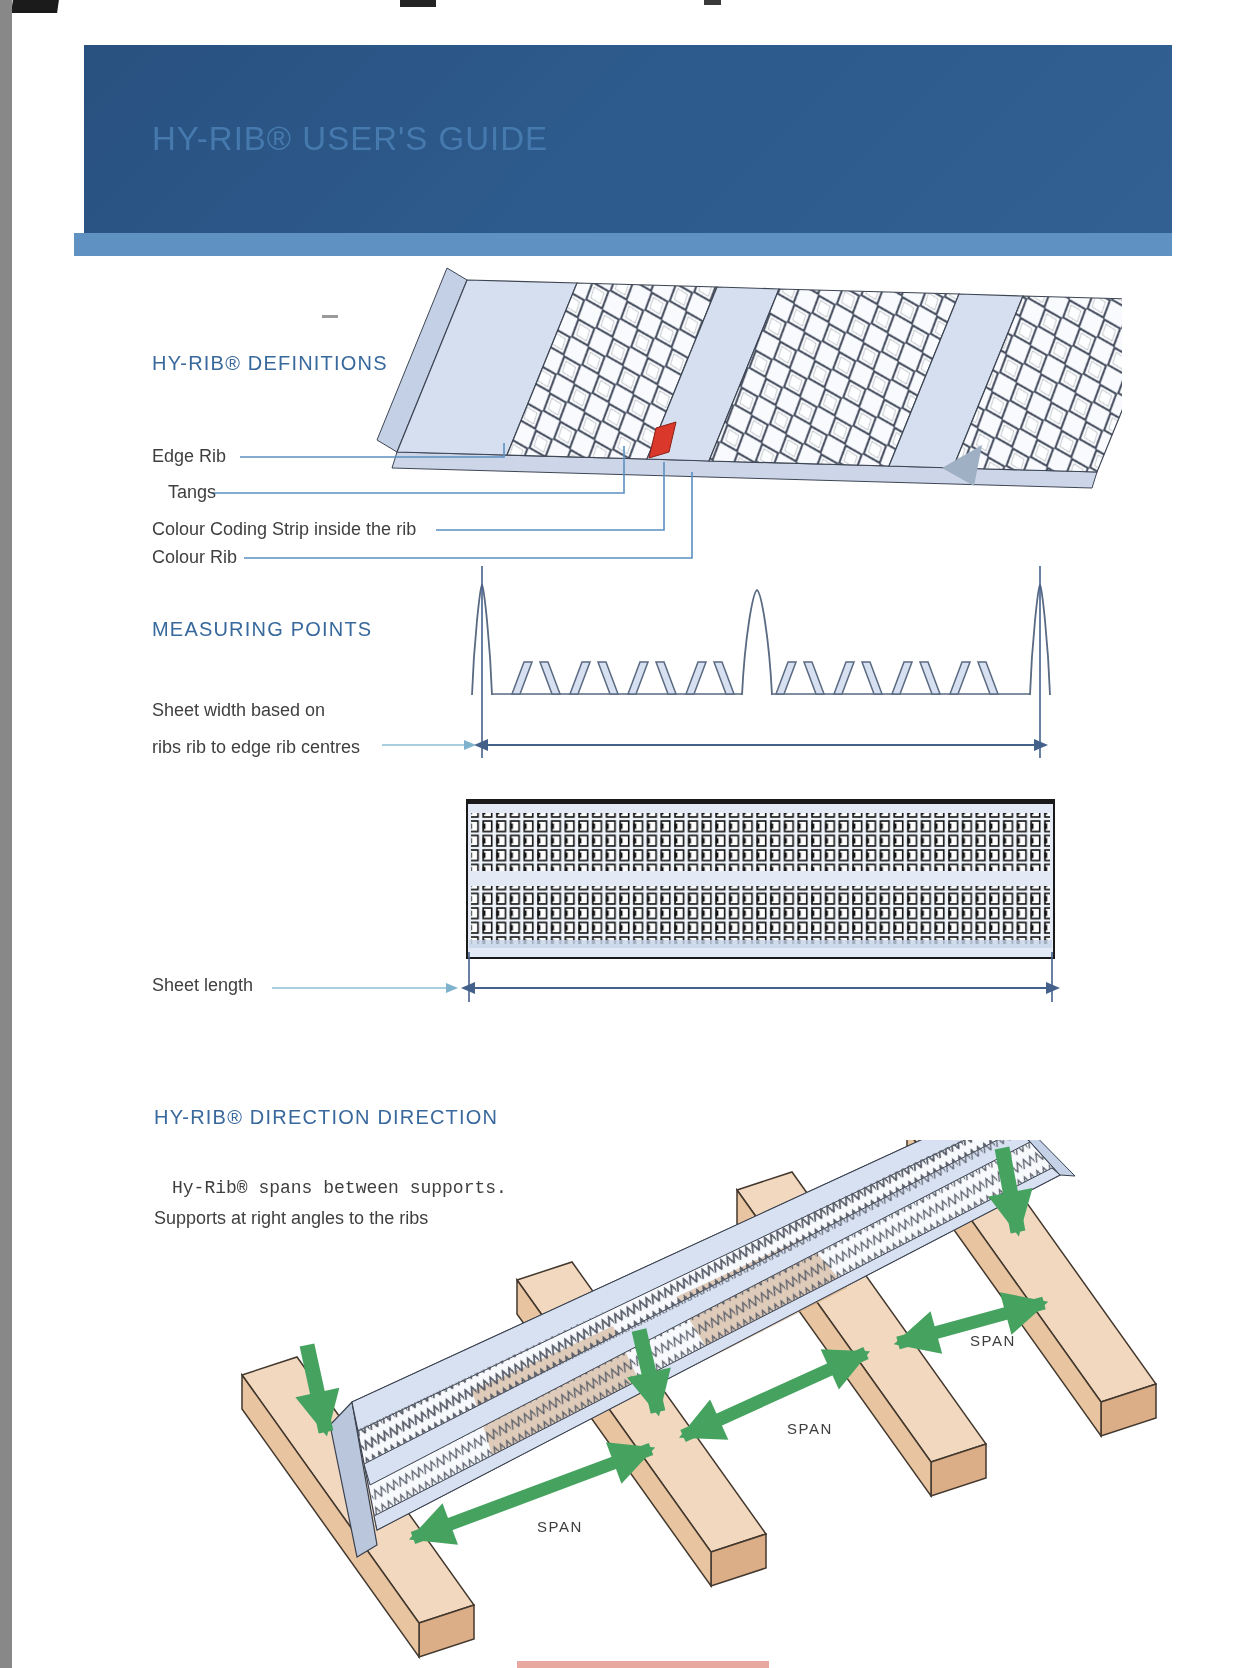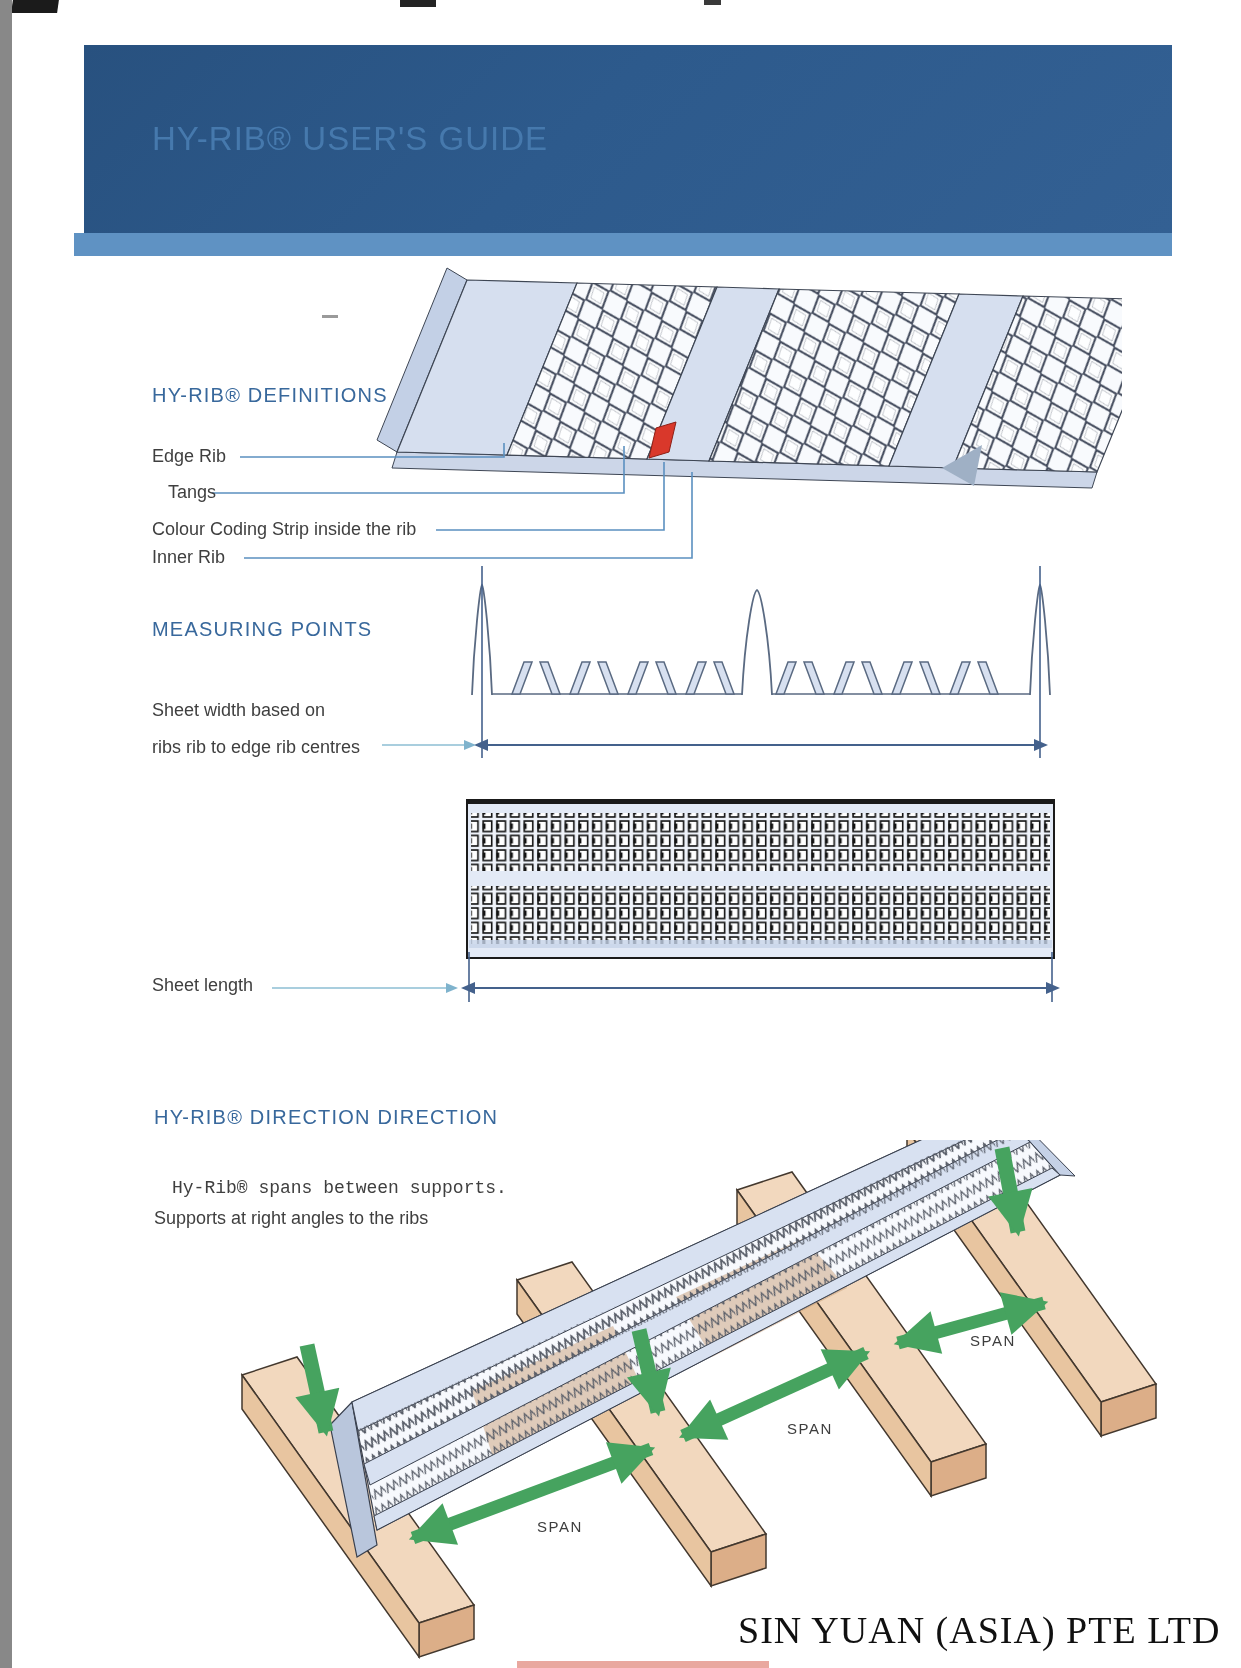--- a/index.html
+++ b/index.html
@@ -13,21 +13,21 @@
         font-family:"Liberation Sans",sans-serif;margin-left:12px;}
   .abs{position:absolute;}
   
   .banner{left:72px;top:45px;width:1088px;height:188px;background:linear-gradient(135deg,#28517f 0%,var(--banner) 45%,#336093 100%);z-index:1;}
   .banner-strip{left:62px;top:233px;width:1098px;height:23px;background:var(--banner-strip);z-index:1;}
   .pretitle{left:140px;top:120px;font-size:33px;letter-spacing:1px;color:var(--pretitle);z-index:2;}
   .maintitle{left:140px;top:159px;font-size:37px;letter-spacing:1px;color:#f4f7fa;z-index:2;}
   
   .sec-head{font-size:20px;letter-spacing:1.2px;color:var(--heading);z-index:3;}
   .lbl{font-size:18px;color:var(--body);z-index:3;}
-  .h-defs{left:140px;top:384px;}
+  .h-defs{left:140px;top:352px;}
   .lbl-edge{left:140px;top:446px;text-align:right;}
   .lbl-tangs{left:156px;top:482px;}
   .lbl-colour{left:140px;top:519px;}
   .lbl-inner{left:140px;top:547px;}
   .h-meas{left:140px;top:618px;}
   .lbl-w1{left:140px;top:700px;}
   .lbl-w2{left:140px;top:737px;}
   .lbl-len{left:140px;top:975px;}
   .h-span{left:142px;top:1106px;}
   .lbl-s1{left:160px;top:1178px;font-family:Liberation Mono, monospace;}
@@ -219,25 +219,24 @@
 
     <text x="330" y="392" font-size="15" letter-spacing="1.5" fill="#3d3d3d">SPAN</text>
     <text x="580" y="294" font-size="15" letter-spacing="1.5" fill="#3d3d3d">SPAN</text>
     <text x="763" y="206" font-size="15" letter-spacing="1.5" fill="#3d3d3d">SPAN</text>
   </svg>
 
   <div class="abs sec-head h-defs">HY-RIB® DEFINITIONS</div>
   <div class="abs lbl lbl-edge">Edge Rib</div>
   <div class="abs lbl lbl-tangs">Tangs</div>
   <div class="abs lbl lbl-colour">Colour Coding Strip inside the rib</div>
-  <div class="abs lbl lbl-inner">Inner Rib</div>
+  <div class="abs lbl lbl-inner">Colour Rib</div>
 
   <div class="abs sec-head h-meas">MEASURING POINTS</div>
   <div class="abs lbl lbl-w1">Sheet width based on</div>
   <div class="abs lbl lbl-w2">ribs rib to edge rib centres</div>
   <div class="abs lbl lbl-len">Sheet length</div>
 
   <div class="abs sec-head h-span">HY-RIB® DIRECTION DIRECTION</div>
   <div class="abs lbl lbl-s1">Hy-Rib® spans between supports.</div>
   <div class="abs lbl lbl-s2">Supports at right angles to the ribs</div>
 
-  <div class="abs footer">SIN YUAN (ASIA) PTE LTD</div>
 </div>
 
 </body></html>

